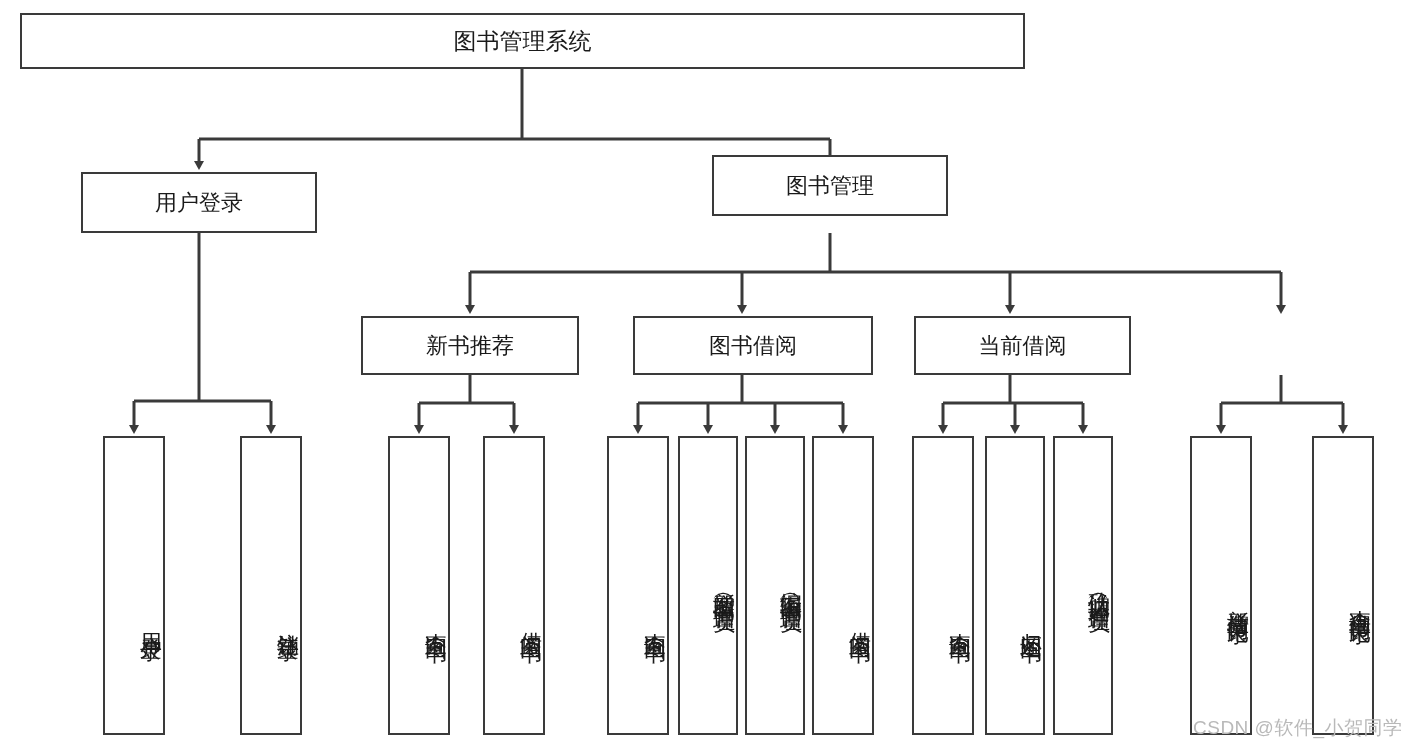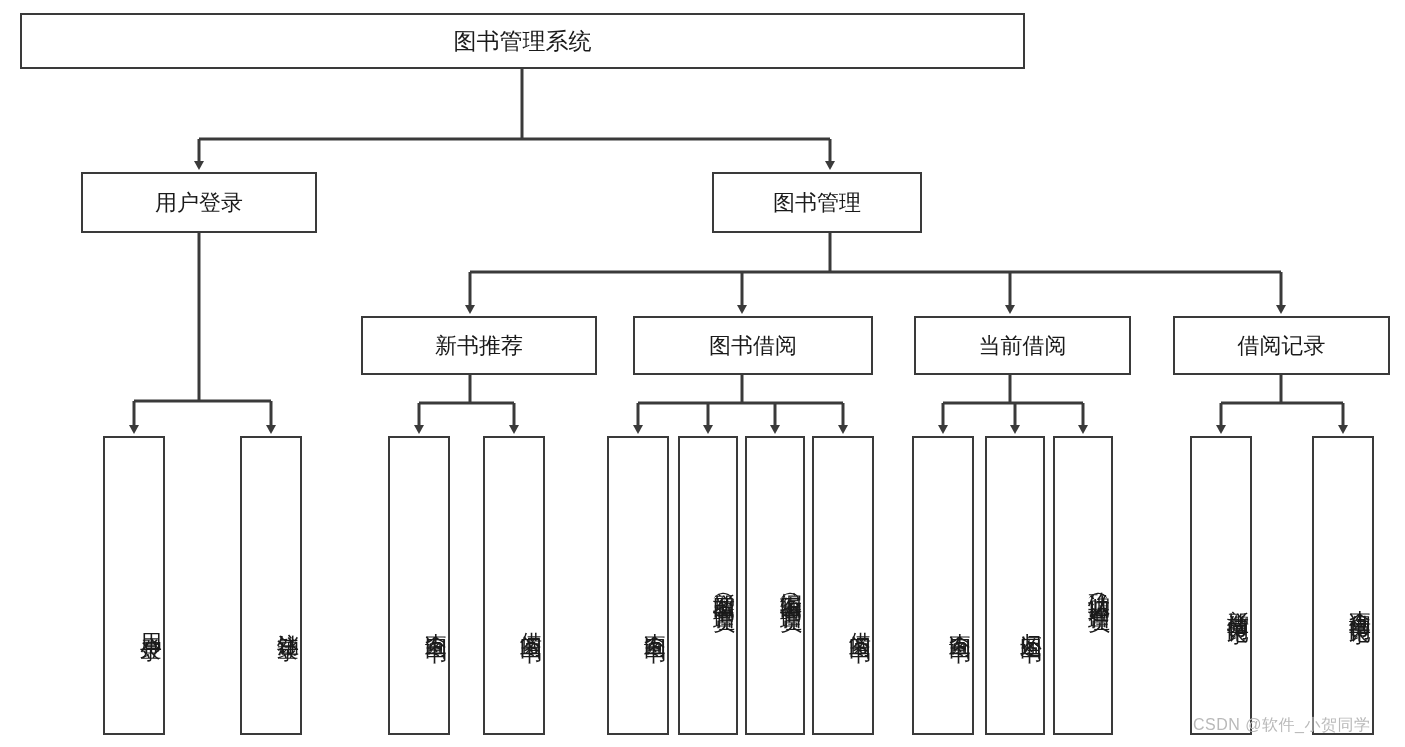--- a/index.html
+++ b/index.html
@@ -55,21 +55,21 @@
     align-items: flex-start;
     justify-content: center;
     padding-top: 6px;
   }
   .node.leaf.tall {
     align-items: flex-start;
     padding-top: 4px;
   }
   .watermark {
     position: absolute;
-    font-size: 16px;
+    font-size: 19px;
     color: #b9b9b9;
     white-space: nowrap;
     letter-spacing: 0.5px;
   }
 </style>
 </head>
 <body>
 
 <div id="canvas">
 
@@ -119,26 +119,25 @@
       <path d="M1281,375 L1281,403"></path>
       <path d="M1221,403 L1343,403"></path>
       <path d="M1221,403 L1221,426" marker-end="url(#arrow)"></path>
       <path d="M1343,403 L1343,426" marker-end="url(#arrow)"></path>
     </g>
   </svg>
 
   <div class="node root" style="left:20px; top:13px; width:1005px; height:56px;">图书管理系统</div>
 
   <div class="node lvl2" style="left:81px; top:172px; width:236px; height:61px;">用户登录</div>
-  <div class="node lvl2" style="left:712px; top:172px; width:210px; height:61px;">图书管理</div>
+  <div class="node lvl2" style="left:712px; top:155px; width:236px; height:61px;">图书管理</div>
 
-  <div class="node lvl3" style="left:361px; top:316px; width:236px; height:59px;">新书推荐</div>
+  <div class="node lvl3" style="left:361px; top:316px; width:218px; height:59px;">新书推荐</div>
   <div class="node lvl3" style="left:633px; top:316px; width:240px; height:59px;">图书借阅</div>
   <div class="node lvl3" style="left:902px; top:316px; width:217px; height:59px;margin-left:12px;">当前借阅</div>
-  <div class="node lvl3" style="left:1173px; top:316px; width:217px; height:59px;">借阅记录</div>
 
   <div class="node leaf" style="left:103px; top:436px; width:62px; height:299px; padding-top:70px;">用户登录</div>
   <div class="node leaf" style="left:240px; top:436px; width:62px; height:299px; padding-top:70px;">注销登录</div>
 
   <div class="node leaf" style="left:388px; top:436px; width:62px; height:299px; padding-top:70px;">查询图书</div>
   <div class="node leaf" style="left:483px; top:436px; width:62px; height:299px; padding-top:70px;">借阅图书</div>
 
   <div class="node leaf" style="left:607px; top:436px; width:62px; height:299px; padding-top:70px;">查询图书</div>
   <div class="node leaf tall" style="left:678px; top:436px; width:60px; height:299px; padding-top:4px;">新增图书（管理员）</div>
   <div class="node leaf tall" style="left:745px; top:436px; width:60px; height:299px; padding-top:4px;">编辑图书（管理员）</div>

